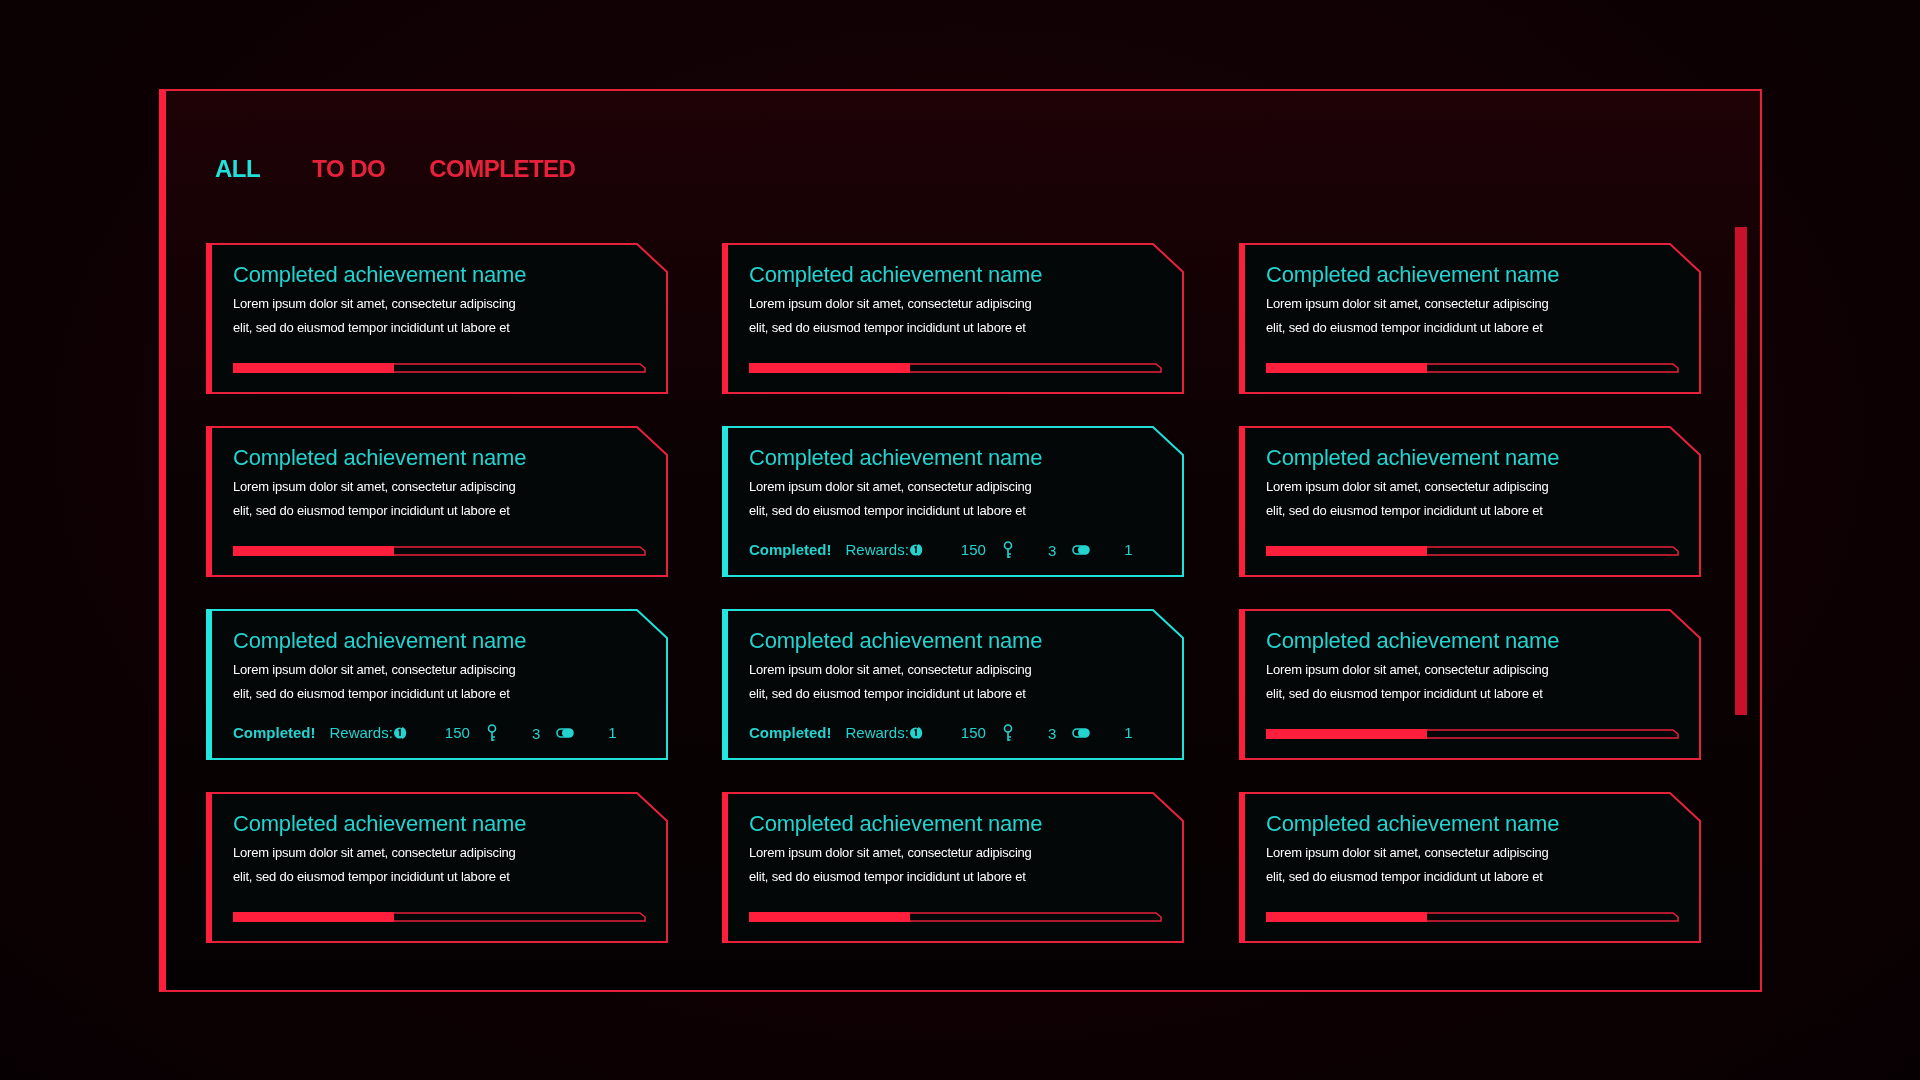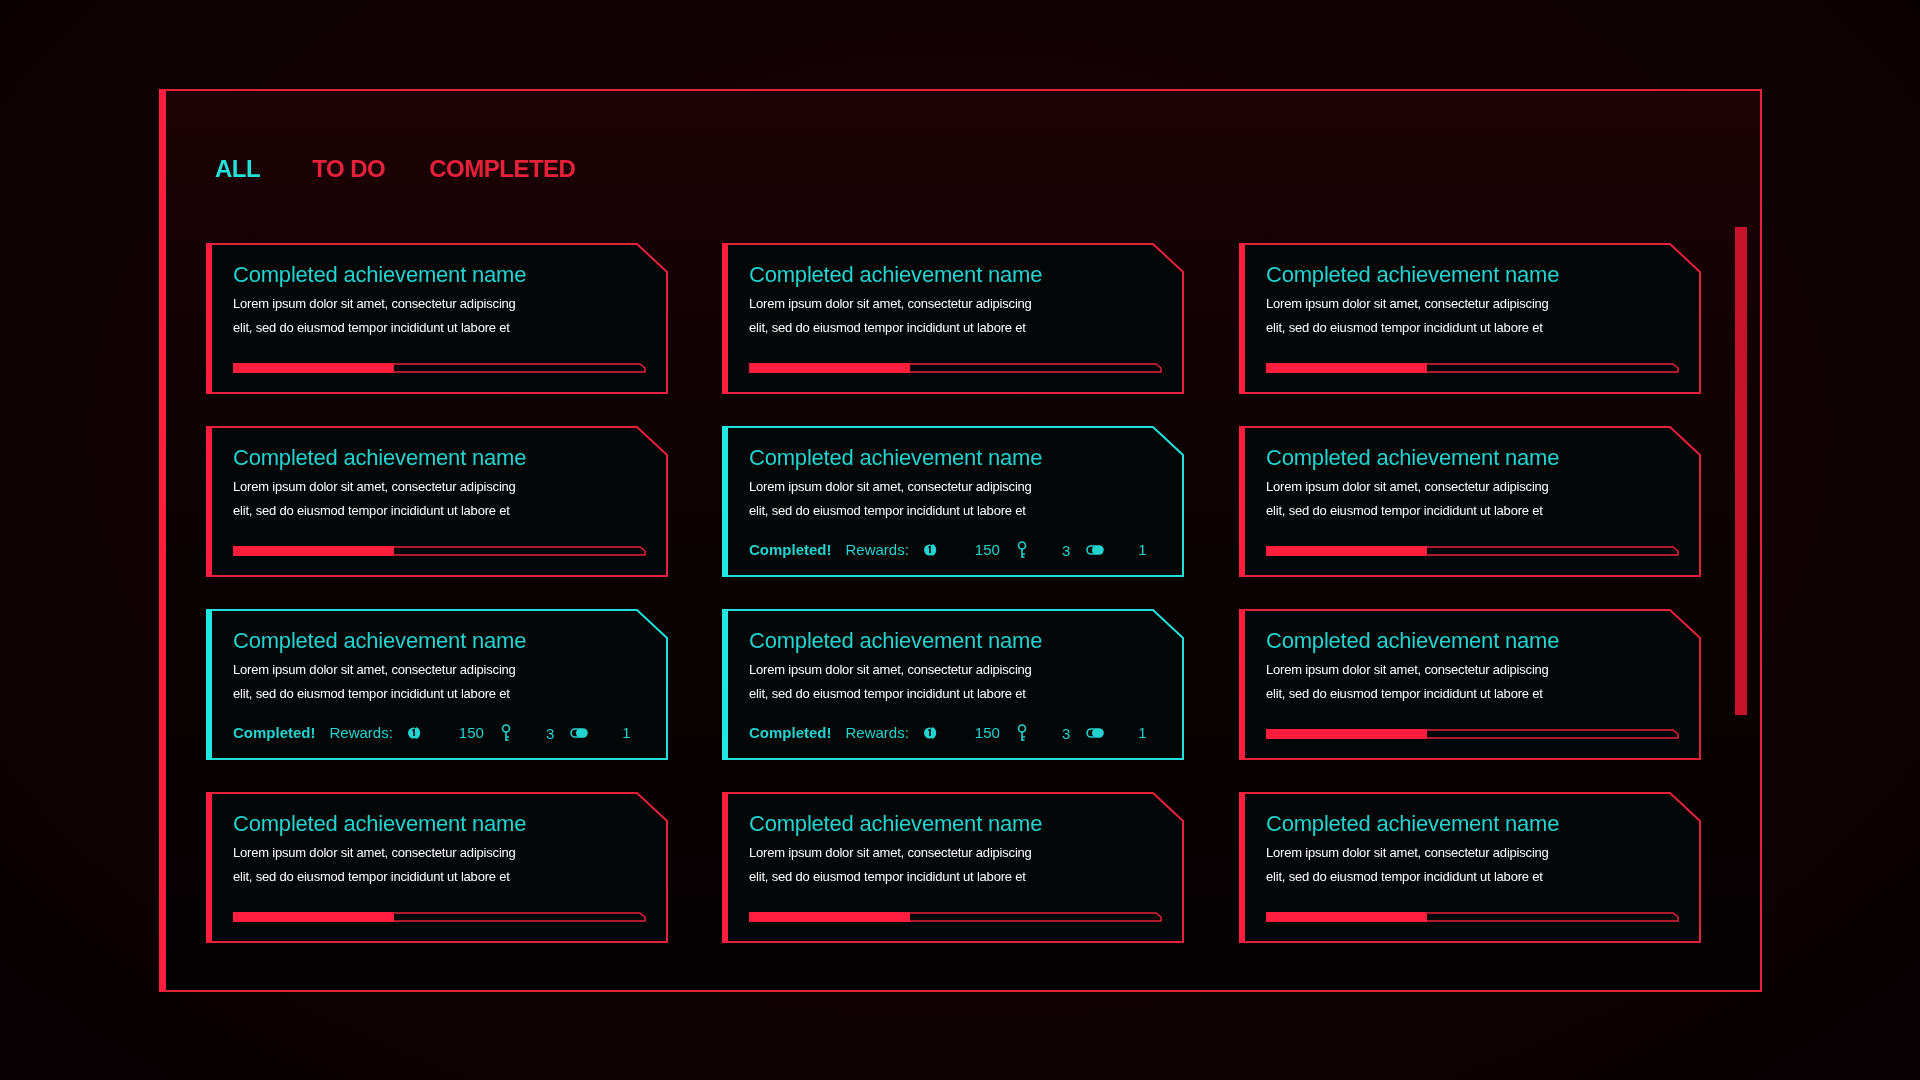--- a/index.html
+++ b/index.html
@@ -46,21 +46,21 @@
   .card .desc {
     color: #ffffff; font-size: 13px; font-family: "Liberation Sans", sans-serif;
     line-height: 24px; margin-top: 6px; letter-spacing: -0.2px;
   }
   .progress { position: absolute; left: 27px; top: 120px; width: 413px; height: 10px; }
   .rewards {
     position: absolute; left: 27px; top: 115px; display: flex; align-items: flex-start;
     color: #23d3cf; font-family: "Liberation Sans", sans-serif; font-size: 15px;
   }
   .rewards .done { font-weight: bold; margin-right: 14px; }
-  .rewards .lbl { margin-right: 14px; }
+  .rewards .lbl { }
   .rewards .item { display: flex; align-items: center; margin-right: 16px; gap: 30px; }
   .rewards .item svg { margin-right: 4px; }
   .scrollbar {
     position: absolute; left: 1569px; top: 136px; width: 12px; height: 488px;
     background: #c8122c; cursor: pointer;
   }
 </style>
 </head>
 <body>
 

